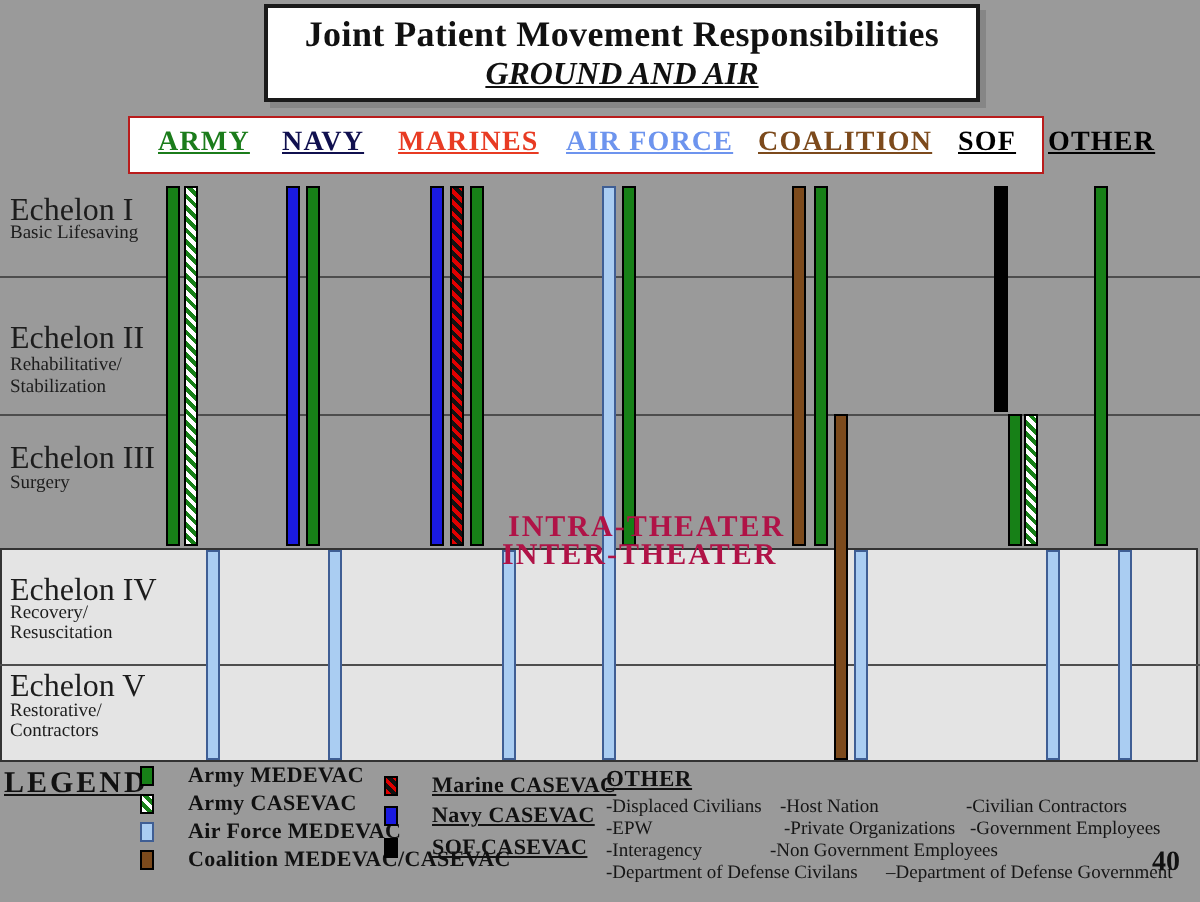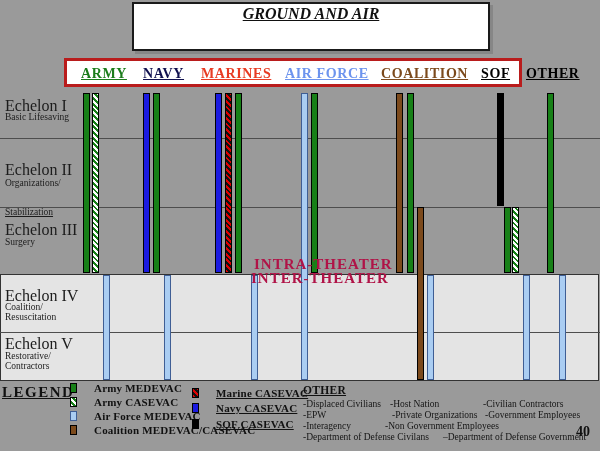--- a/index.html
+++ b/index.html
@@ -13,21 +13,21 @@
   #title-box{
     position:absolute;left:132px;top:2px;width:358px;height:49px;
     background:#ffffff;border:2px solid #1a1a1a;box-sizing:border-box;
     box-shadow:3px 3px 0 #868686;text-align:center;
   }
   #title-line1{font-size:18px;font-weight:bold;margin-top:3px;letter-spacing:.2px;}
   #title-line2{font-size:16px;font-weight:bold;font-style:italic;text-decoration:underline;margin-top:1px;}
   
   #header-strip{
     position:absolute;left:64px;top:58px;width:458px;height:29px;
-    background:#ffffff;border:3px solid #b91c1c;box-sizing:border-box;
+    background:#ffffff;border:1px solid #b91c1c;box-sizing:border-box;
   }
   .col-header{
     position:absolute;top:5px;font-size:14px;font-weight:bold;
     text-decoration:underline;letter-spacing:.6px;white-space:nowrap;
   }
   
   .gridline{position:absolute;left:0;width:600px;height:1px;background:#4d4d4d;z-index:1;}
   #band{
     position:absolute;left:0;top:274px;width:599px;height:107px;
     background:#e4e4e4;border:1px solid #333;box-sizing:border-box;z-index:1;
@@ -71,20 +71,21 @@
   .other-cell{position:absolute;top:0;font-size:9.5px;white-space:nowrap;color:#151515;}
   
   #page-number{position:absolute;left:576px;top:424px;font-size:14px;font-weight:bold;z-index:5;}
 </style>
 </head>
 <body>
 
 <div id="canvas">
 
   <div id="title-box">
+    <div id="title-line1">Joint Patient Movement Responsibilities</div>
     <div id="title-line2">GROUND AND AIR</div>
   </div>
 
   <div id="header-strip">
       <div class="col-header" style="left: 14px; color: rgb(27, 124, 27);">ARMY</div>
       <div class="col-header" style="left: 76px; color: rgb(16, 16, 79);">NAVY</div>
       <div class="col-header" style="left: 134px; color: rgb(232, 59, 35);">MARINES</div>
       <div class="col-header" style="left: 218px; color: rgb(109, 148, 238);">AIR FORCE</div>
       <div class="col-header" style="left: 314px; color: rgb(124, 74, 28);">COALITION</div>
       <div class="col-header" style="left: 414px; color: rgb(0, 0, 0);">SOF</div>
@@ -93,26 +94,26 @@
 
   <div class="gridline" style="top:138px"></div>
   <div class="gridline" style="top:207px"></div>
   <div id="band"></div>
   <div id="band-gridline"></div>
 
   <div id="echelon-labels">
       <div class="ech-name" style="top: 97px;">Echelon I</div>
       <div class="ech-sub" style="top: 112px;">Basic Lifesaving</div>
       <div class="ech-name" style="top: 161px;">Echelon II</div>
-      <div class="ech-sub" style="top: 178px;">Organizations/</div>
-      <div class="ech-sub" style="top: 207px; text-decoration: underline;">Stabilization</div>
+      <div class="ech-sub" style="top: 178px;">Rehabilitative/</div>
+      <div class="ech-sub" style="top: 189px;">Stabilization</div>
       <div class="ech-name" style="top: 221px;">Echelon III</div>
       <div class="ech-sub" style="top: 237px;">Surgery</div>
       <div class="ech-name" style="top: 287px;">Echelon IV</div>
-      <div class="ech-sub" style="top: 302px;">Coalition/</div>
+      <div class="ech-sub" style="top: 302px;">Recovery/</div>
       <div class="ech-sub" style="top: 312px;">Resuscitation</div>
       <div class="ech-name" style="top: 335px;">Echelon V</div>
       <div class="ech-sub" style="top: 351px;">Restorative/</div>
       <div class="ech-sub" style="top: 361px;">Contractors</div>
     </div>
 
   <div id="bars">
       <div class="bar fill-army_medevac" title="ARMY: Army MEDEVAC" style="left: 83px; top: 93px; height: 180px;"></div>
       <div class="bar fill-army_casevac" title="ARMY: Army CASEVAC" style="left: 92px; top: 93px; height: 180px;"></div>
       <div class="bar fill-af_medevac" title="ARMY: Air Force MEDEVAC" style="left: 103px; top: 275px; height: 105px;"></div>

